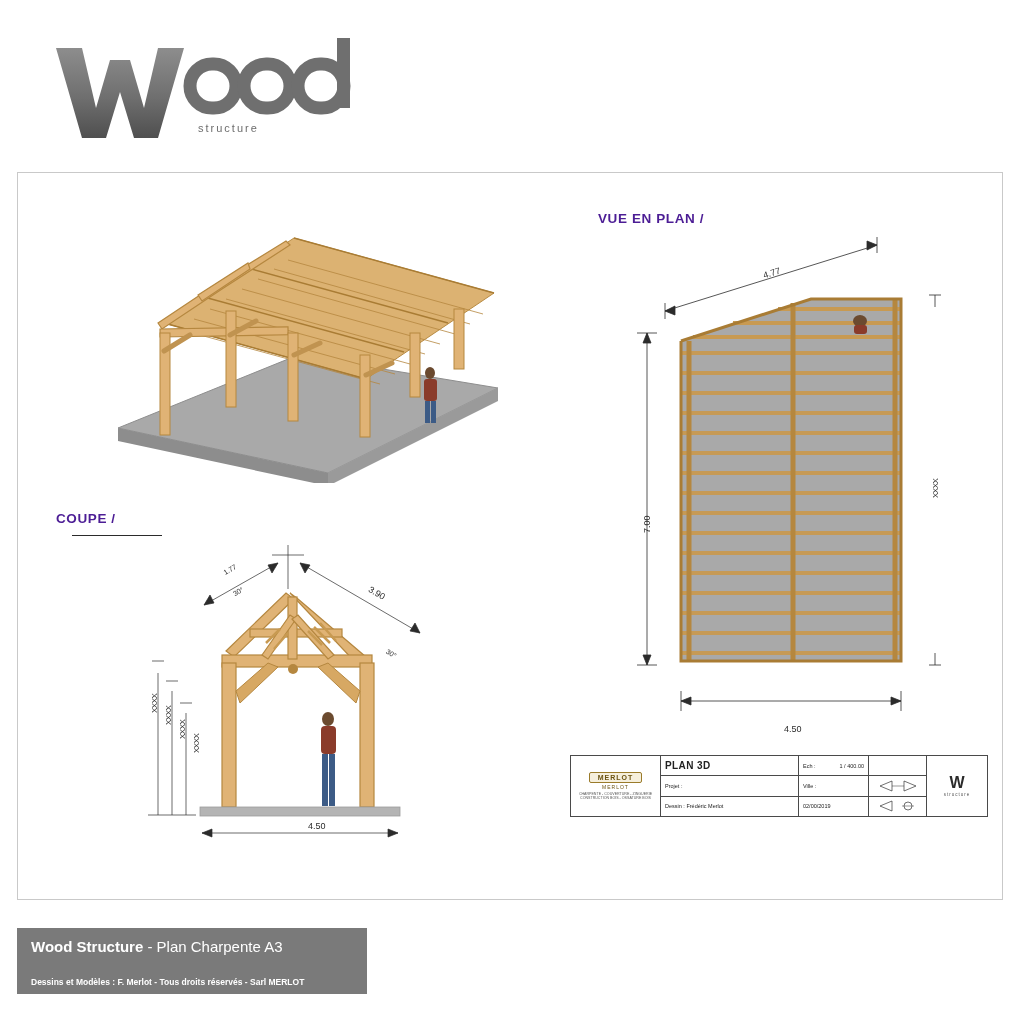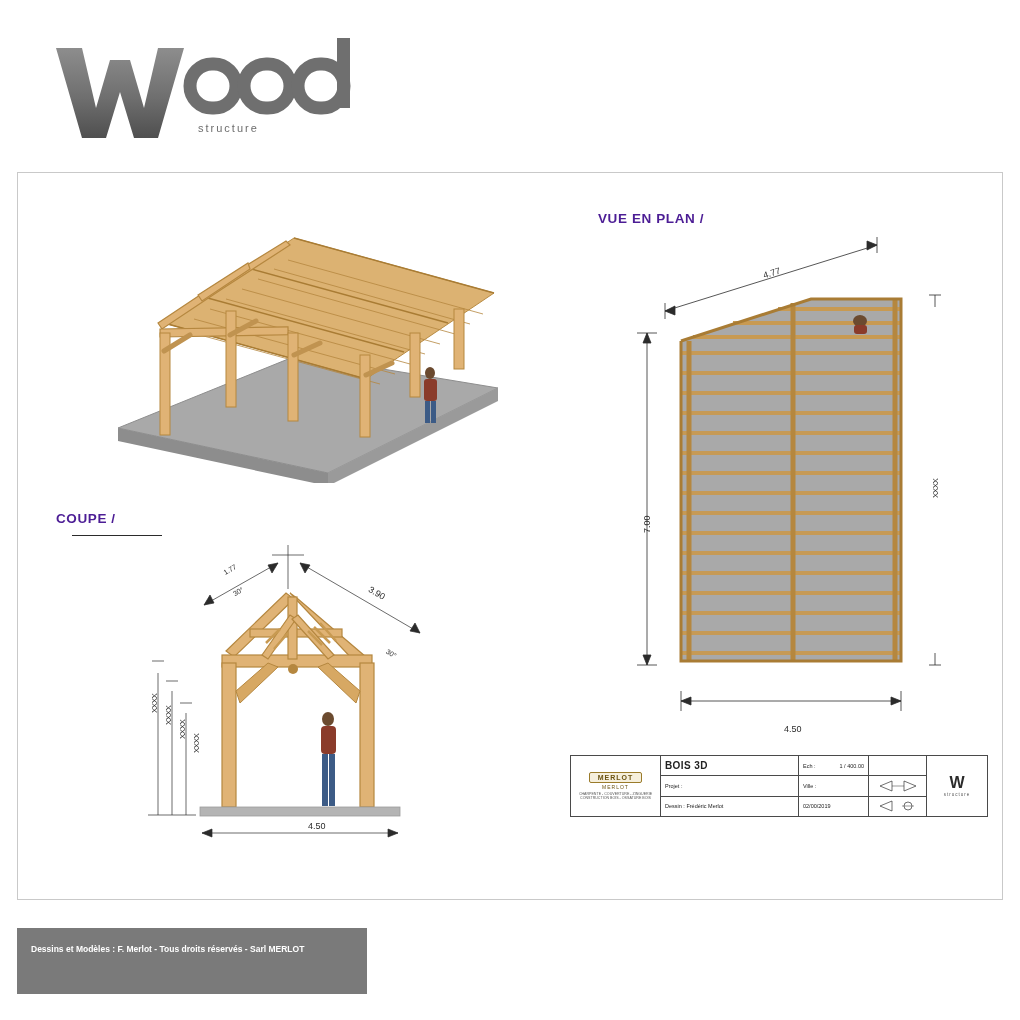--- a/index.html
+++ b/index.html
@@ -146,21 +146,21 @@
     width: 350px;
     height: 66px;
     background: #7a7a7a;
     color: #ffffff;
     box-sizing: border-box;
     padding: 10px 14px;
   }
   #footer-line1 { font-size: 15px; }
   #footer-line1 .brand { font-weight: bold; }
   #footer-line1 .sub { font-weight: normal; }
-  #footer-line2 { font-size: 8.5px; font-weight: bold; margin-top: 6px; }
+  #footer-line2 { font-size: 8.5px; font-weight: bold; margin-top: 22px; }
 
   .xxx { font-size: 8px; letter-spacing: -0.5px; color: #2b2b2b; }
 </style>
 </head>
 <body>
 
 <div id="logo-block">
   <svg width="340" height="115" viewBox="0 0 340 115">
     <defs>
       <linearGradient id="gwood" x1="0" y1="0" x2="0" y2="1">
@@ -429,21 +429,21 @@
 
   <div id="cartouche">
     <div id="cart-logo">
       <div id="cart-logo-badge">MERLOT</div>
       <div id="cart-logo-sub1">MERLOT</div>
       <div id="cart-logo-sub2">CHARPENTE - COUVERTURE - ZINGUERIE
 CONSTRUCTION BOIS - OSSATURE BOIS</div>
     </div>
     <div id="cart-main">
       <div class="cart-row">
-        <div class="cart-cell c-title">BOIS 3D</div>
+        <div class="cart-cell c-title">PLAN 3D</div>
         <div class="cart-cell c-ech">
           <span>Ech :</span>
           <span>1 / 400.00</span>
         </div>
         <div class="cart-cell c-sym"></div>
       </div>
       <div class="cart-row">
         <div class="cart-cell c-proj">
           <span>Projet :</span>
         </div>
@@ -477,14 +477,17 @@
     </div>
     <div class="c-wslogo">
       <div class="ws-w">W</div>
       <div class="ws-t">structure</div>
     </div>
   </div>
 
 </div>
 
 <div id="footer">
+  <div id="footer-line1">
+    <span class="brand">Wood Structure</span><span class="sub"> - Plan Charpente A3</span>
+  </div>
   <div id="footer-line2">Dessins et Modèles :  F. Merlot  -  Tous droits réservés - Sarl MERLOT</div>
 </div>
 
 </body></html>

